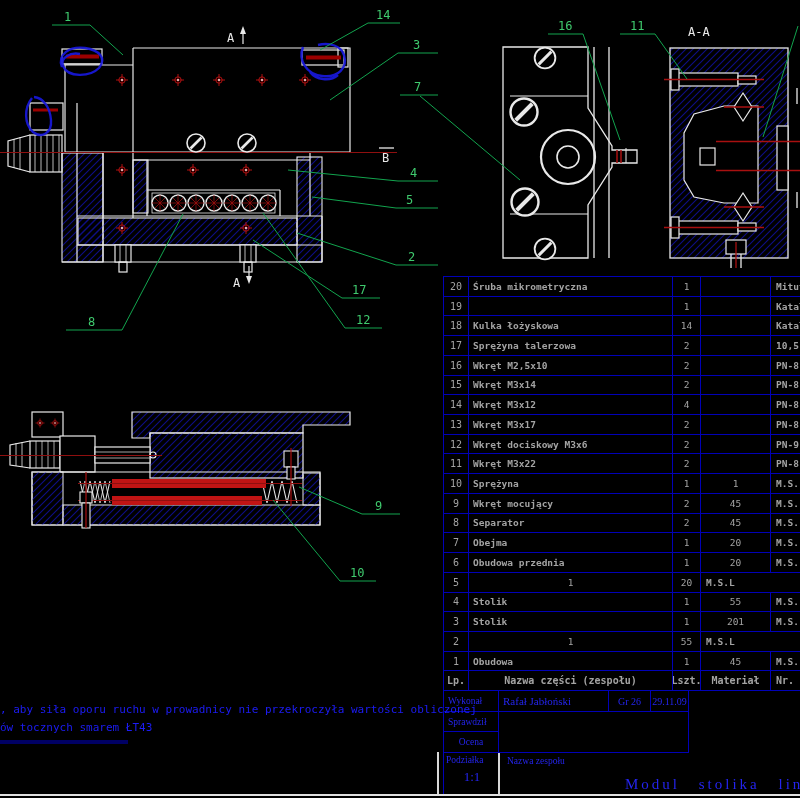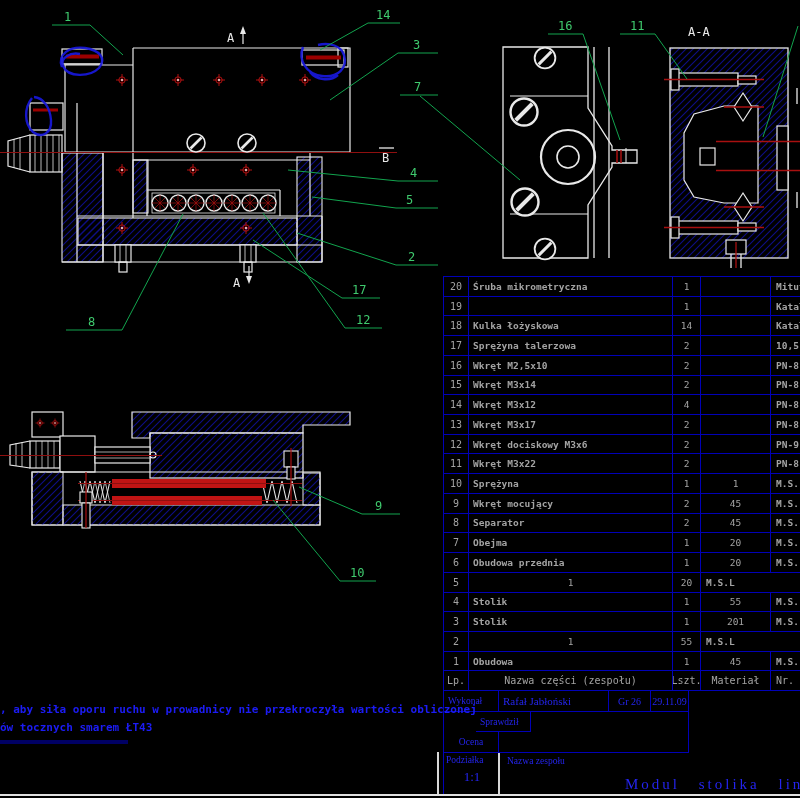--- a/index.html
+++ b/index.html
@@ -13,45 +13,45 @@
        display:flex;flex-direction:column;
        border-top:1px solid #0101b8;border-left:1px solid #0101b8;color:#a3a3a3;}
   .brow{flex:1;display:grid;grid-template-columns:25px 204px 28px 70px 1fr;
         border-bottom:1px solid #0101b8;min-height:0;}
   .bc{border-right:1px solid #0101b8;display:flex;align-items:center;
       overflow:hidden;white-space:nowrap;font-size:9.5px;}
   .bc.lp{justify-content:center;font-size:10px;}
   .bc.nm{padding-left:4px;font-weight:bold;}
   .bc.qt,.bc.mt{justify-content:center;}
   .bc.nr{padding-left:5px;font-weight:bold;border-right:none;}
-  .brow.hdr .bc{font-weight:normal;font-size:10px;}
+  .brow.hdr .bc{font-weight:bold;font-size:10px;}
   .brow.hdr .bc.nm{justify-content:center;padding-left:0;}
 
   
   .tblock{position:absolute;left:443px;top:690px;width:357px;height:105px;
           border-left:1px solid #0101b8;border-top:1px solid #0101b8;color:#2424ee;font-family:Liberation Serif, serif;}
   .tb{position:absolute;box-sizing:border-box;border-right:1px solid #0101b8;
       border-bottom:1px solid #0101b8;display:flex;align-items:center;
       overflow:hidden;white-space:nowrap;font-size:9.5px;padding-left:4px;}
   .tb-lab1{left:0;top:0;width:55px;height:21px;}
   .tb-val {left:55px;top:0;width:110px;height:21px;font-size:11px;text-align:right;}
   .tb-gr  {left:165px;top:0;width:42px;height:21px;font-size:10px;justify-content:center;padding-left:0;}
   .tb-date{left:207px;top:0;width:38px;height:21px;font-size:10px;justify-content:center;padding-left:0;}
-  .tb-lab2{left:0;top:21px;width:55px;height:20px;margin-left:32px;}
+  .tb-lab2{left:0;top:21px;width:55px;height:20px;}
   .tb-empty{left:55px;top:21px;width:190px;height:41px;}
   .tb-lab3{left:0;top:41px;width:55px;height:21px;justify-content:center;padding-left:0;}
   .tb-course{left:245px;top:0;width:112px;height:62px;display:block;border-right:none;
              font-size:12.5px;line-height:21px;padding:8px 0 0 12px;}
   .tb-pod{left:0;top:62px;width:55px;height:43px;display:block;padding:2px 0 0 2px;}
   .tb-pod .scale{display:block;text-align:center;font-size:13px;margin-top:4px;}
   .tb-nz{left:55px;top:62px;width:302px;height:43px;display:block;border-right:none;padding:3px 0 0 8px;}
   .tb-nz .big{display:block;margin:10px 0 0 118px;font-size:15px;letter-spacing:3px;word-spacing:12px;}
 
   
-  .note{position:absolute;left:0;color:#1c1cf5;font-weight:bold;font-size:11px;white-space:nowrap;}
+  .note{position:absolute;left:0;color:#1c1cf5;font-weight:normal;font-size:11px;white-space:nowrap;}
   .n1{top:703px;} .n2{top:721px;}
   .n3{position:absolute;left:0;top:740px;width:128px;height:4px;background:#000064;}
 
   
   .sheetline{position:absolute;left:0;top:794px;width:800px;height:2px;background:#e0e0e0;}
   .wv1{position:absolute;left:437px;top:752px;width:2px;height:42px;background:#d8d8d8;}
   .wv2{position:absolute;left:498px;top:753px;width:2px;height:41px;background:#d8d8d8;}
 
   
   .co{font:12px "DejaVu Sans Mono",monospace;fill:#3fca6e;}

